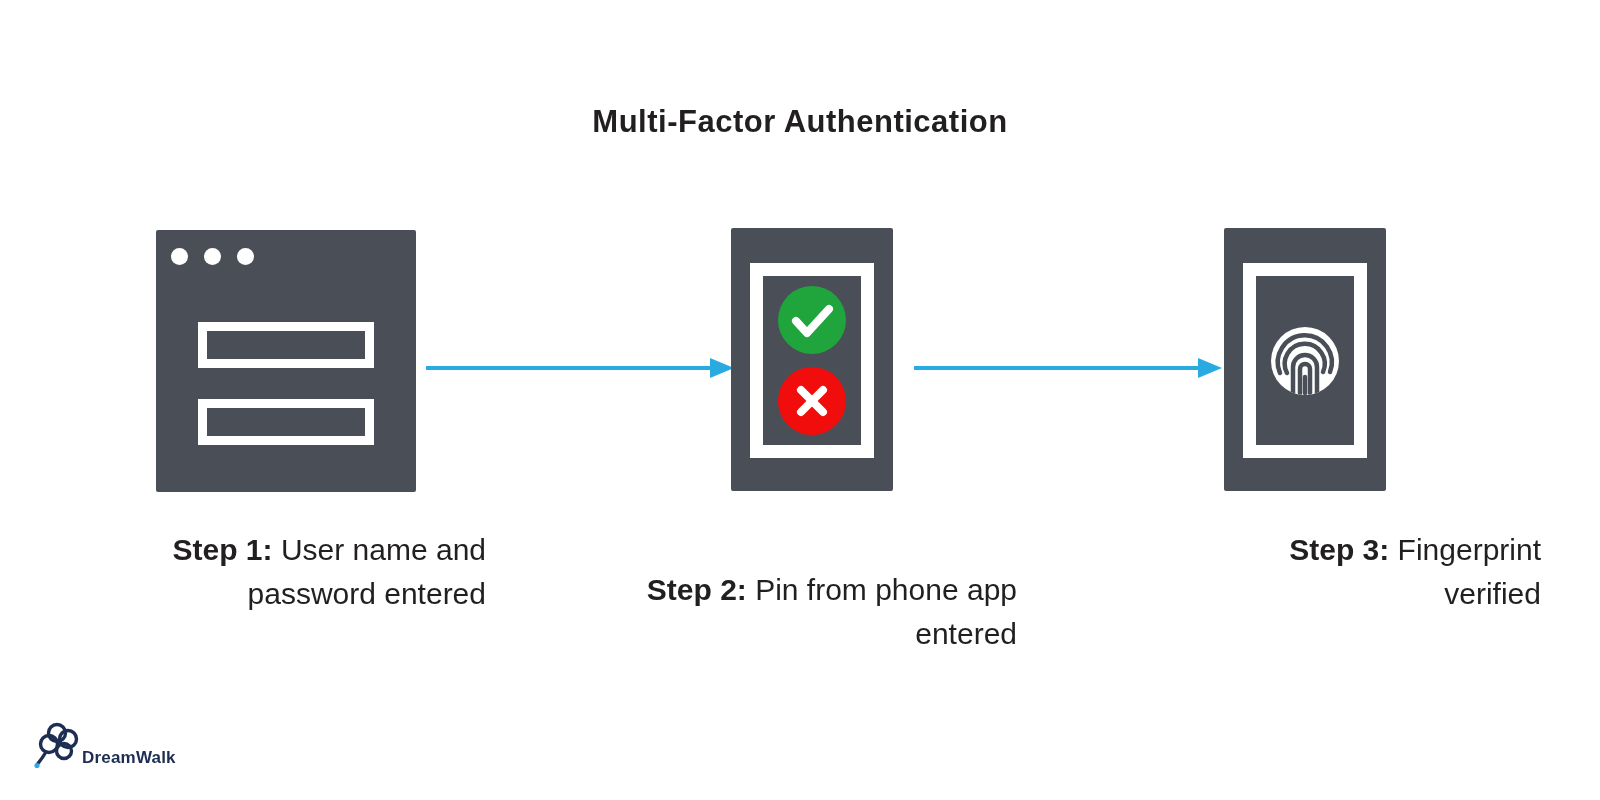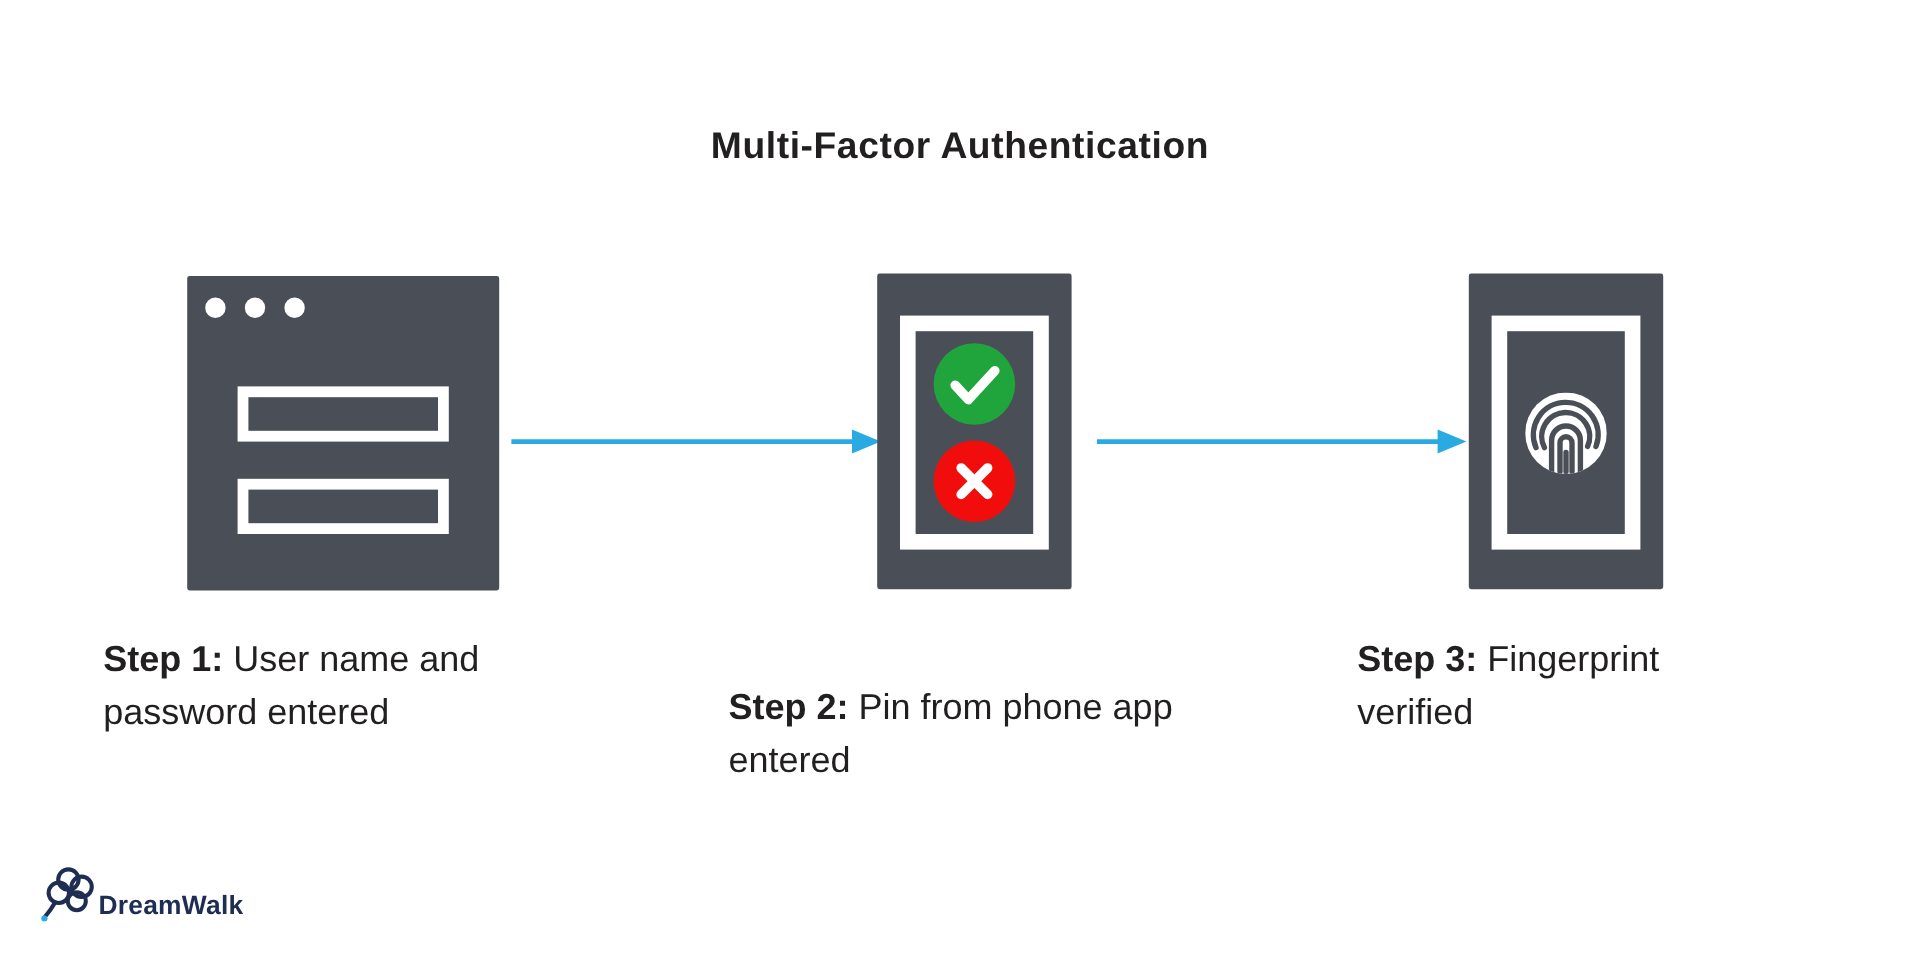--- a/index.html
+++ b/index.html
@@ -37,30 +37,30 @@
   .circle{width:68px;height:68px;border-radius:50%;display:flex;align-items:center;justify-content:center;}
   .circle.green{background:var(--success-green);}
   .circle.red{background:var(--error-red);}
 
   
   .arrow{position:absolute;top:356px;}
   .arrow.a1{left:426px;}
   .arrow.a2{left:914px;}
 
   
-  .step-label{position:absolute;top:528px;text-align:left;font-size:30px;line-height:44px;
+  .step-label{position:absolute;top:528px;text-align:right;font-size:30px;line-height:44px;
               color:var(--text-dark);}
   .step-label b{font-weight:700;}
   .step-label.l1{left:86px;width:400px;}
   .step-label.l2{left:607px;width:410px;margin-top:40px;}
-  .step-label.l3{left:1131px;width:340px;}
+  .step-label.l3{left:1201px;width:340px;}
 
   
   .logo{position:absolute;left:34px;top:722px;display:flex;align-items:flex-end;}
-  .logo-text{font-size:22px;font-weight:700;color:var(--brand-navy);line-height:1;
+  .logo-text{font-size:17px;font-weight:700;color:var(--brand-navy);line-height:1;
              margin-left:-2px;margin-bottom:2px;letter-spacing:.2px;}
 </style>
 </head>
 <body>
 
 <div class="canvas">
 
   <div class="title">Multi-Factor Authentication</div>
 
   <div class="browser">

